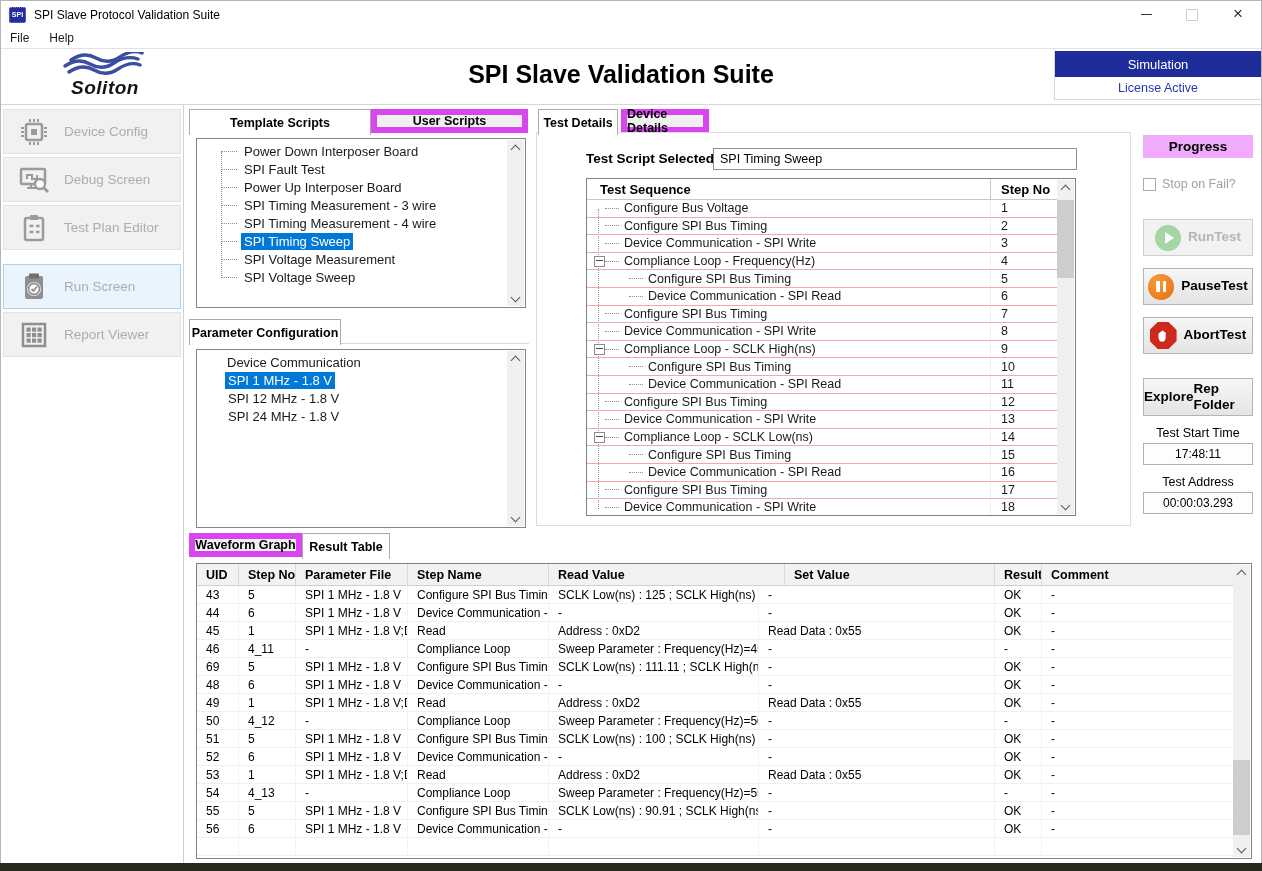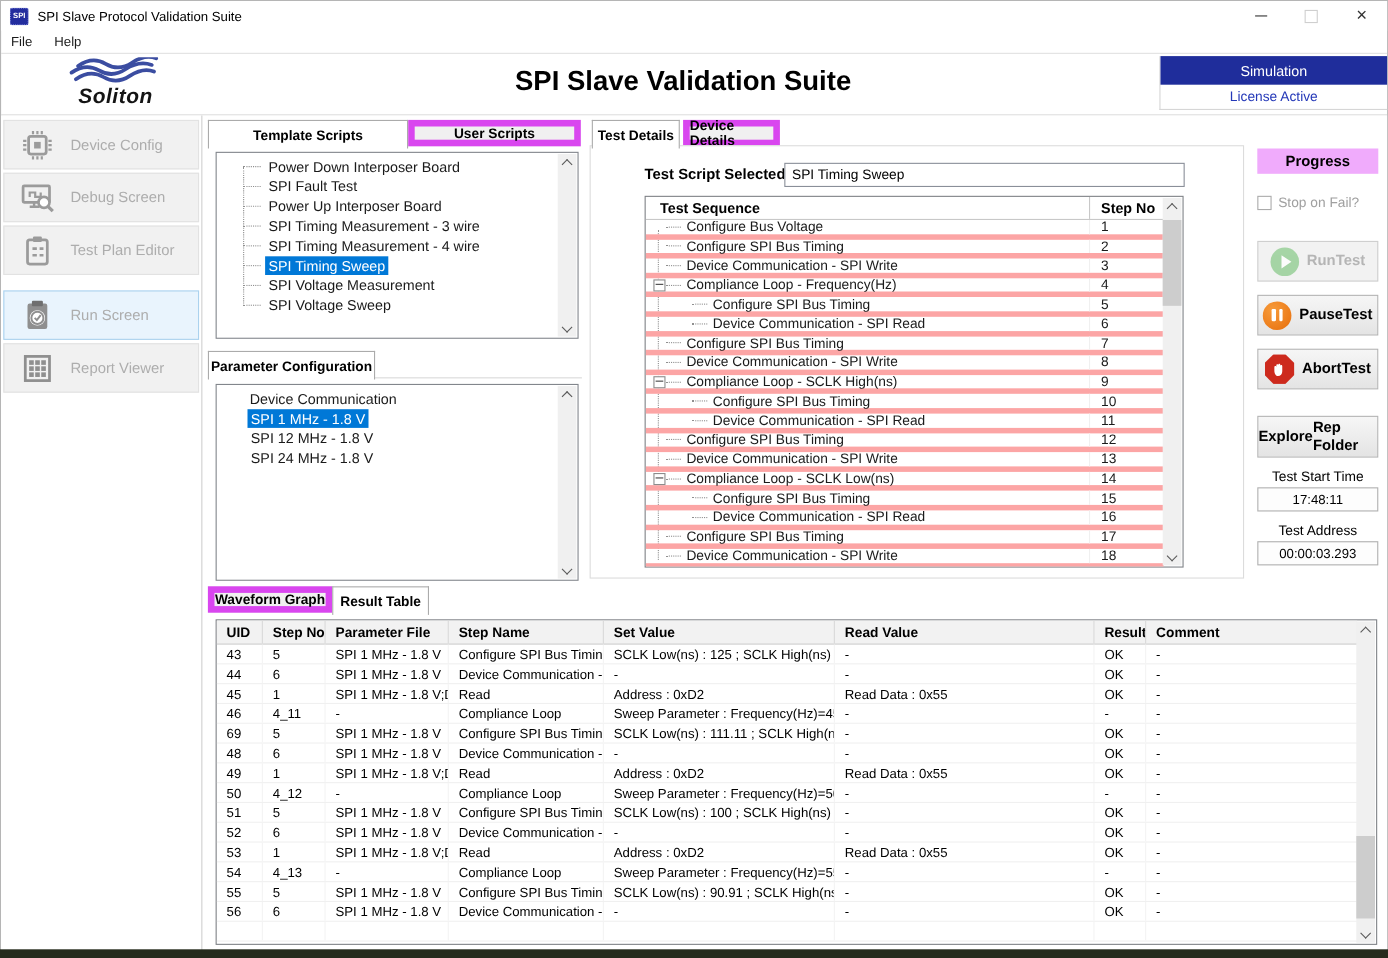--- a/index.html
+++ b/index.html
@@ -86,21 +86,21 @@
              background:#fff;box-sizing:border-box;}
   .seq-inner{position:absolute;left:0;top:0;right:17px;bottom:0;overflow:hidden;}
   .seq-header{height:20px;border-bottom:1px solid #c8c8c8;display:flex;align-items:center;
               font-weight:bold;font-size:13px;position:relative;}
   .seq-h-name{padding-left:13px;}
   .seq-h-step{position:absolute;left:403px;padding-left:10px;border-left:1px solid #c8c8c8;height:100%;
               display:flex;align-items:center;box-sizing:border-box;width:68px;}
   .seq-body{position:relative;}
   .seq-vline{left:11px;top:9px;height:300px;}
   .seq-row{height:17.6px;display:flex;align-items:center;position:relative;font-size:12.5px;color:#1a1a1a;
-           border-bottom:5px solid #fca5a5;box-sizing:border-box;}
+           border-bottom:1px solid #fca5a5;box-sizing:border-box;}
   .seq-row .indent{flex:0 0 auto;height:1px;}
   .expander{flex:0 0 auto;width:9px;height:9px;border:1px solid #8c8c8c;margin-left:7px;background:#fff;
             position:relative;z-index:2;box-sizing:content-box;}
   .expander::after{content:"";position:absolute;left:1px;right:1px;top:3px;border-top:1px solid #444;}
   .seq-stub{flex:0 0 auto;width:14px;border-top:1px dotted #8f8f8f;margin-right:5px;}
   .seq-name{white-space:nowrap;overflow:hidden;max-width:330px;}
   .seq-step{position:absolute;left:403px;top:0;bottom:0;width:68px;border-left:1px solid #f0f0f0;
             display:flex;align-items:center;padding-left:10px;box-sizing:border-box;}
 
   
@@ -571,22 +571,22 @@
       <div class="tab active" style="width:88px;">Result Table</div>
     </div>
 
     <div class="rt">
       <div class="rt-inner">
         <div class="rt-header">
           <span class="c w0">UID</span>
           <span class="c w1">Step No</span>
           <span class="c w2">Parameter File</span>
           <span class="c w3">Step Name</span>
+          <span class="c w5">Read Value</span>
           <span class="c w4">Set Value</span>
-          <span class="c w5">Read Value</span>
           <span class="c w6">Result</span>
           <span class="c w7">Comment</span>
         </div>
         <div>
 
             <div class="rt-row">
               <span class="c w0">43</span>
               <span class="c w1">5</span>
               <span class="c w2">SPI 1 MHz - 1.8 V</span>
               <span class="c w3">Configure SPI Bus Timing</span>

